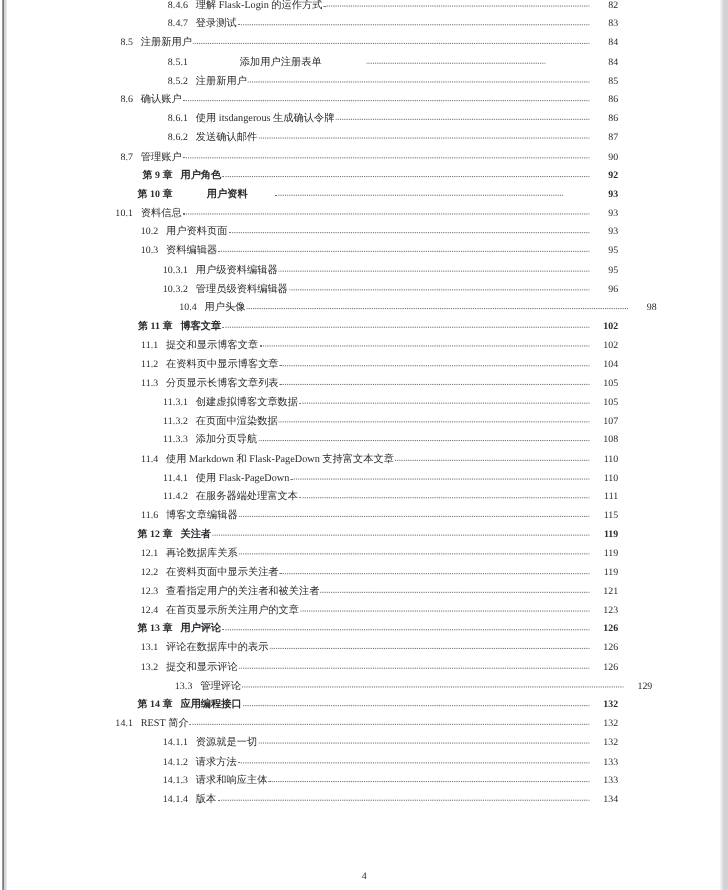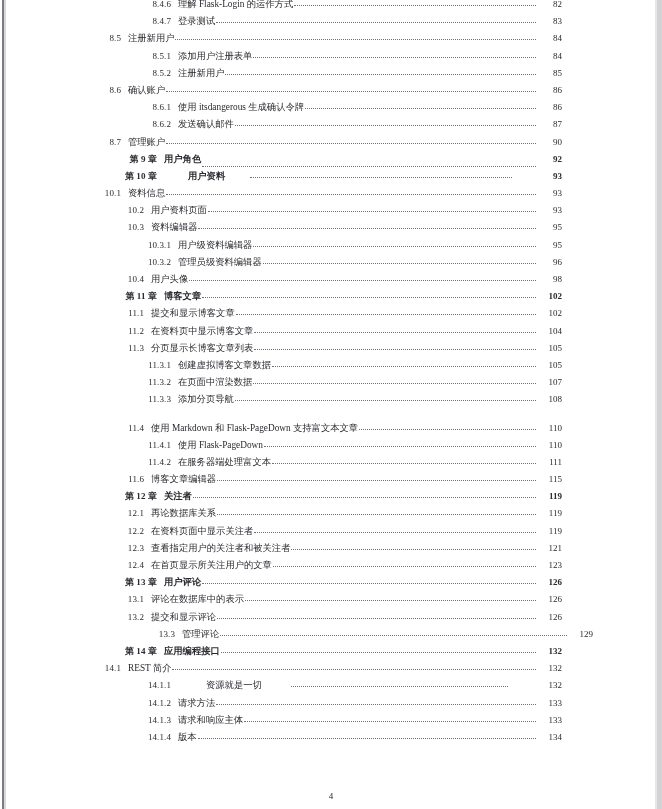--- a/index.html
+++ b/index.html
@@ -136,21 +136,21 @@
         <span class="label">登录测试</span>
         <span class="leader"></span>
         <span class="pageno">83</span>
       </div>
       <div class="toc-row lvl-2a" style="width: 562px;">
         <span class="num">8.5</span>
         <span class="label">注册新用户</span>
         <span class="leader"></span>
         <span class="pageno">84</span>
       </div>
-      <div class="toc-row lvl-3" style="width: 562px;">
+      <div class="toc-row lvl-3" style="width: 562px; gap: 40px;">
         <span class="num">8.5.1</span>
         <span class="label">添加用户注册表单</span>
         <span class="leader"></span>
         <span class="pageno">84</span>
       </div>
       <div class="toc-row lvl-3" style="width: 562px;">
         <span class="num">8.5.2</span>
         <span class="label">注册新用户</span>
         <span class="leader"></span>
         <span class="pageno">85</span>
@@ -172,21 +172,21 @@
         <span class="label">发送确认邮件</span>
         <span class="leader"></span>
         <span class="pageno">87</span>
       </div>
       <div class="toc-row lvl-2a" style="width: 562px;">
         <span class="num">8.7</span>
         <span class="label">管理账户</span>
         <span class="leader"></span>
         <span class="pageno">90</span>
       </div>
-      <div class="toc-row lvl-chapter" style="width: 562px; align-items: flex-end;">
+      <div class="toc-row lvl-chapter" style="width: 562px;">
         <span class="num">第 9 章</span>
         <span class="label">用户角色</span>
         <span class="leader"></span>
         <span class="pageno">92</span>
       </div>
       <div class="toc-row lvl-chapter" style="width: 562px; gap: 24px;">
         <span class="num">第 10 章</span>
         <span class="label">用户资料</span>
         <span class="leader"></span>
         <span class="pageno">93</span>
@@ -214,21 +214,21 @@
         <span class="label">用户级资料编辑器</span>
         <span class="leader"></span>
         <span class="pageno">95</span>
       </div>
       <div class="toc-row lvl-3" style="width: 562px;">
         <span class="num">10.3.2</span>
         <span class="label">管理员级资料编辑器</span>
         <span class="leader"></span>
         <span class="pageno">96</span>
       </div>
-      <div class="toc-row lvl-2b" style="width: 562px;">
+      <div class="toc-row lvl-2b" style="width: 562px; padding-left: 35px;">
         <span class="num">10.4</span>
         <span class="label">用户头像</span>
         <span class="leader"></span>
         <span class="pageno">98</span>
       </div>
       <div class="toc-row lvl-chapter" style="width: 562px;">
         <span class="num">第 11 章</span>
         <span class="label">博客文章</span>
         <span class="leader"></span>
         <span class="pageno">102</span>
@@ -262,21 +262,21 @@
         <span class="label">在页面中渲染数据</span>
         <span class="leader"></span>
         <span class="pageno">107</span>
       </div>
       <div class="toc-row lvl-3" style="width: 562px;">
         <span class="num">11.3.3</span>
         <span class="label">添加分页导航</span>
         <span class="leader"></span>
         <span class="pageno">108</span>
       </div>
-      <div class="toc-row lvl-2b" style="width: 562px; margin-top: 11px;">
+      <div class="toc-row lvl-2b" style="width: 562px;">
         <span class="num">11.4</span>
         <span class="label">使用 Markdown 和 Flask-PageDown 支持富文本文章</span>
         <span class="leader"></span>
         <span class="pageno">110</span>
       </div>
       <div class="toc-row lvl-3" style="width: 562px;">
         <span class="num">11.4.1</span>
         <span class="label">使用 Flask-PageDown</span>
         <span class="leader"></span>
         <span class="pageno">110</span>
@@ -352,21 +352,21 @@
         <span class="label">应用编程接口</span>
         <span class="leader"></span>
         <span class="pageno">132</span>
       </div>
       <div class="toc-row lvl-2a" style="width: 562px;">
         <span class="num">14.1</span>
         <span class="label">REST 简介</span>
         <span class="leader"></span>
         <span class="pageno">132</span>
       </div>
-      <div class="toc-row lvl-3" style="width: 562px; gap: 28px;">
+      <div class="toc-row lvl-3" style="width: 562px;">
         <span class="num">14.1.1</span>
         <span class="label">资源就是一切</span>
         <span class="leader"></span>
         <span class="pageno">132</span>
       </div>
       <div class="toc-row lvl-3" style="width: 562px;">
         <span class="num">14.1.2</span>
         <span class="label">请求方法</span>
         <span class="leader"></span>
         <span class="pageno">133</span>

